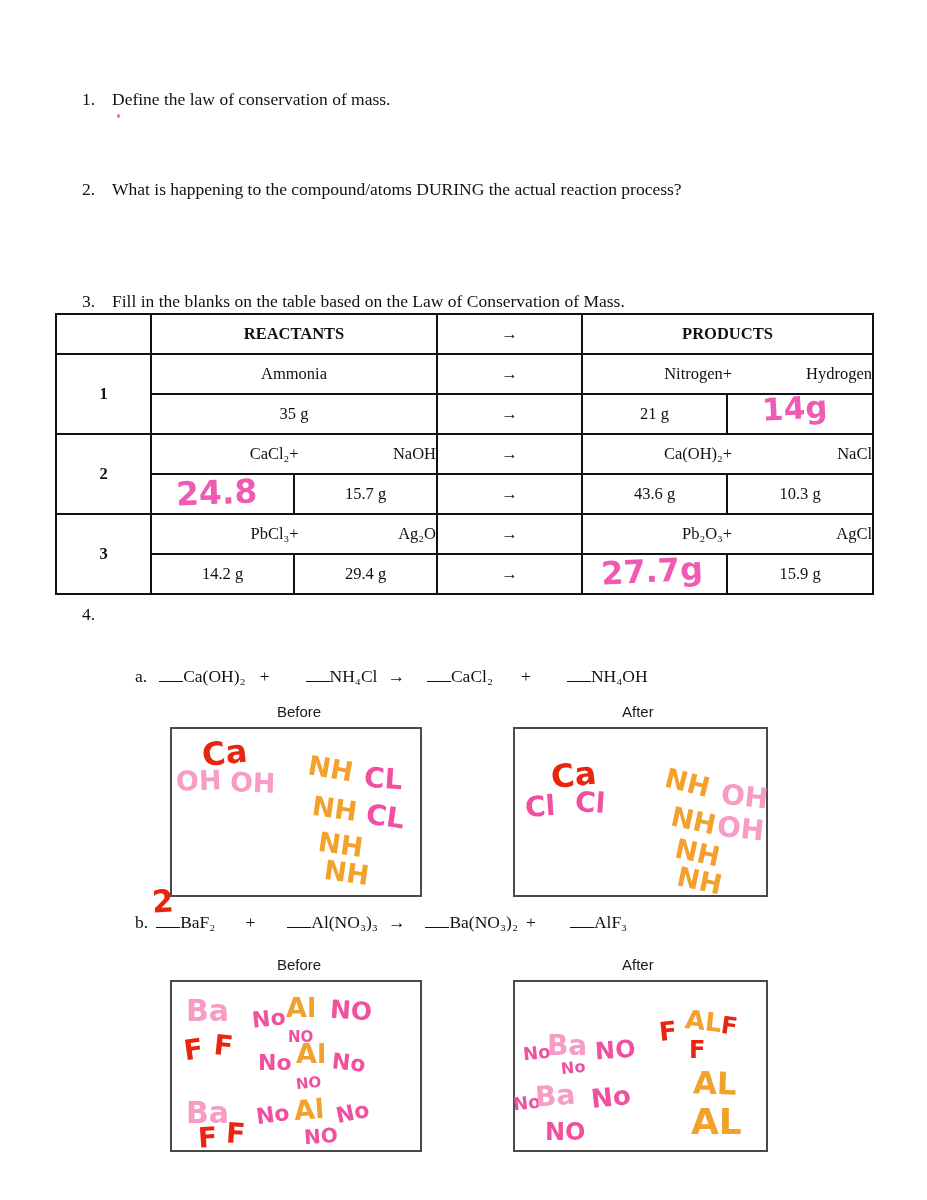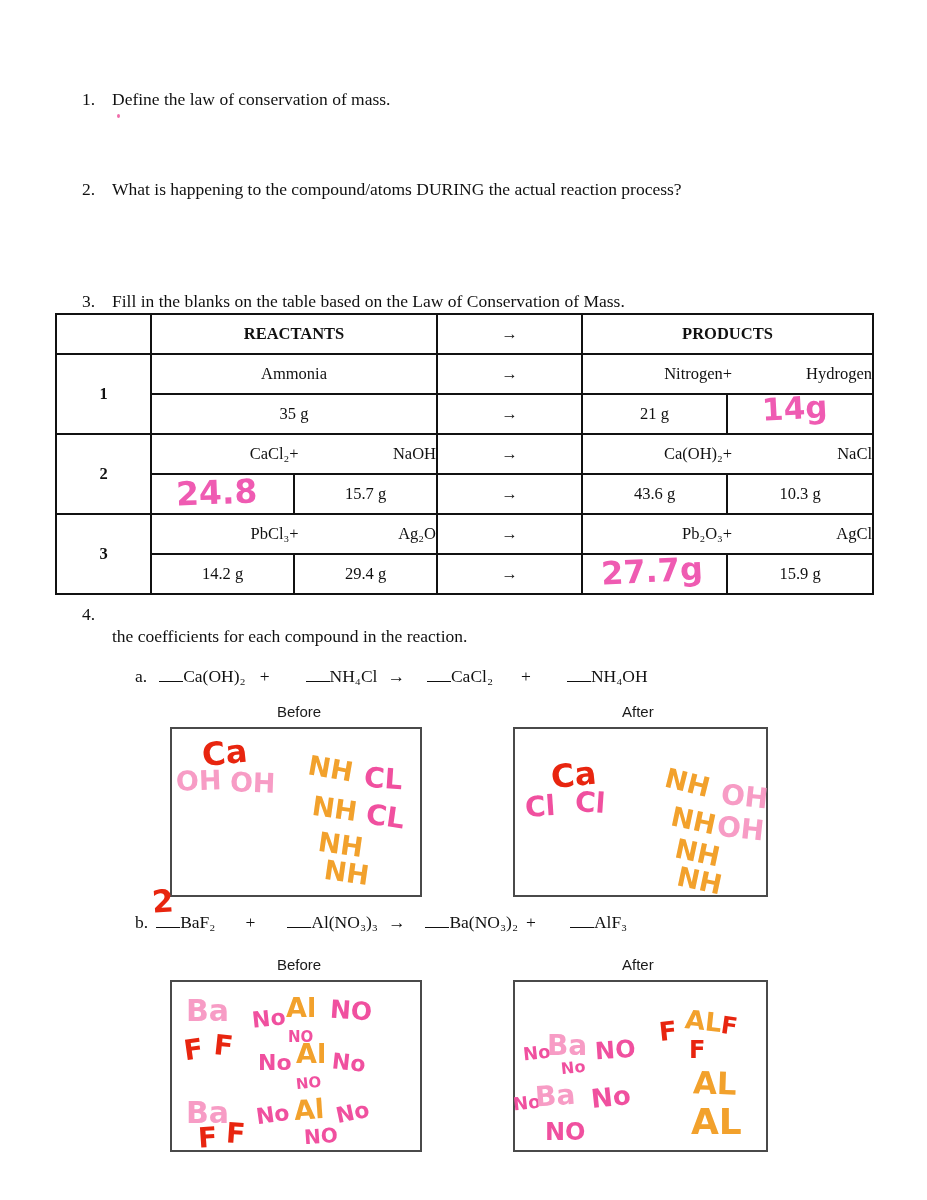--- a/index.html
+++ b/index.html
@@ -174,21 +174,20 @@
       </td>
       <td>15.9 g</td>
     </tr>
   </tbody>
     </table>
 
   <div class="q" style="left:82px;top:604px;width:800px;">
     <span class="qnum">4.</span>
     <span class="qtext">
       <br>
-      <span>the coefficients for each compound in the reaction.</span>
     </span>
   </div>
 
   <div class="eq" style="left:135px;top:666px;">
     <span class="lbl">a.</span>
     <span class="egroup" style="margin-right:14px;"><span class="blank"></span><span>Ca(OH)₂</span></span>
     <span style="margin-right:36px;">+</span>
     <span class="egroup" style="margin-right:10px;"><span class="blank"></span><span>NH₄Cl</span></span>
     <span style="margin-right:22px;">→</span>
     <span class="egroup" style="margin-right:28px;"><span class="blank"></span><span>CaCl₂</span></span>

